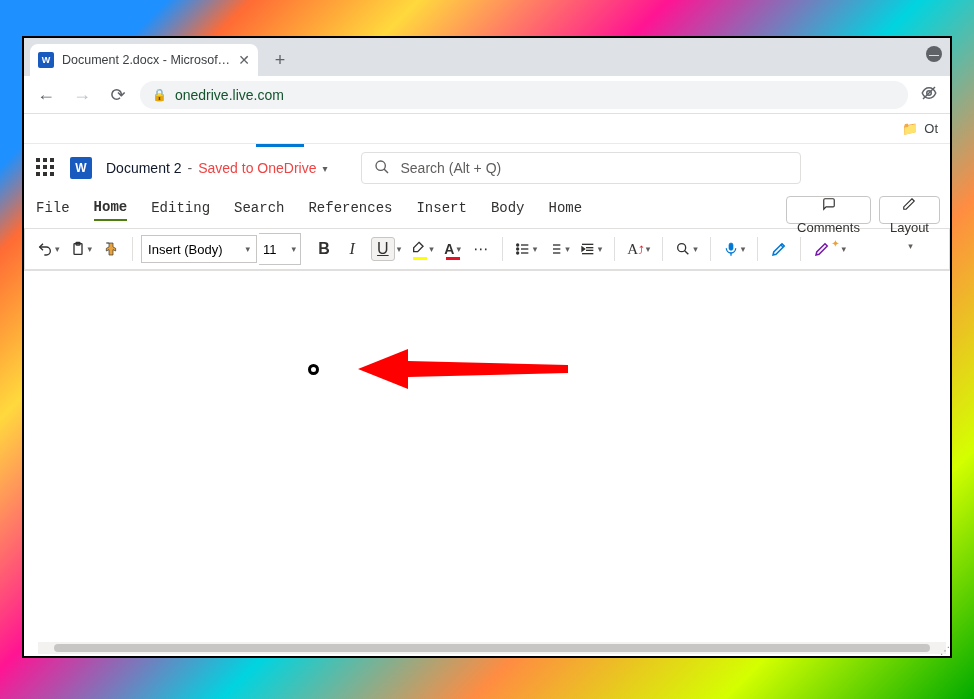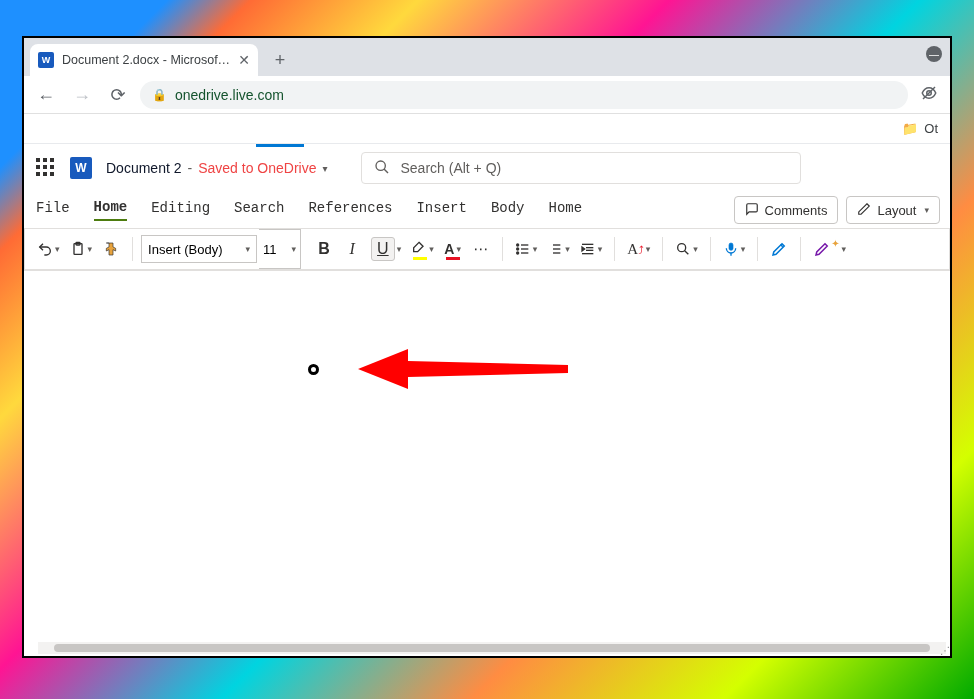--- a/index.html
+++ b/index.html
@@ -90,29 +90,29 @@
   .dash{color:#605e5c;}
   .saved{color:#ef4444;}
   .chev-small{color:#605e5c;font-size:10px;}
   .search-box{flex:0 0 440px;height:32px;border:1px solid #e1dfdd;border-radius:4px;display:flex;align-items:center;padding:0 12px;gap:10px;color:#605e5c;font-size:14px;margin-left:20px;}
   .active-tab-indicator{position:absolute;left:232px;top:0;width:48px;height:3px;background:#0078d4;}
   
   .ribbon-tabs{height:36px;background:#fff;display:flex;align-items:center;padding:0 12px;gap:24px;font-size:14px;color:#323130;position:relative;}
   .ribbon-tab{cursor:pointer;padding-bottom:4px;font-family:Liberation Mono, monospace;}
   .ribbon-tab.active{font-weight:600;border-bottom:2px solid #4d7c0f;}
   .ribbon-right{position:absolute;right:10px;display:flex;gap:8px;}
-  .ribbon-btn{height:28px;border:1px solid #c8c6c4;border-radius:4px;display:flex;align-items:center;padding:0 10px;gap:6px;font-size:13px;color:#323130;cursor:pointer;background:#fff;}
+  .ribbon-btn{height:28px;border:1px solid #c8c6c4;border-radius:4px;display:flex;align-items:center;padding:0 10px;gap:6px;font-size:13px;color:#323130;cursor:pointer;background:#fff;flex-direction:column;}
   
   .toolbar{height:42px;background:#fff;border:1px solid #e1dfdd;border-top:1px solid #e1dfdd;display:flex;align-items:center;padding:0 8px;gap:4px;margin:0 0;}
   .tb-group{display:flex;align-items:center;gap:2px;}
   .tb-btn{min-width:26px;height:30px;display:flex;align-items:center;justify-content:center;padding:0 4px;cursor:pointer;border-radius:3px;font-size:15px;color:#323130;}
   .tb-sep{width:1px;height:24px;background:#e1dfdd;margin:0 4px;}
   .chev{font-size:9px;color:#605e5c;margin-left:2px;}
   .font-select{width:116px;height:28px;border:1px solid #c8c6c4;display:flex;align-items:center;justify-content:space-between;padding:0 6px;font-size:13px;}
-  .size-select{width:42px;height:40px;border:1px solid #c8c6c4;display:flex;align-items:center;justify-content:space-between;padding:0 4px;font-size:13px;border-left:none;}
+  .size-select{width:42px;height:32px;border:1px solid #c8c6c4;display:flex;align-items:center;justify-content:space-between;padding:0 4px;font-size:13px;border-left:none;}
   .bold{font-weight:bold;font-size:16px;}
   .italic{font-style:italic;font-family:Georgia,serif;font-size:16px;}
   .underline{text-decoration:underline;font-size:16px;border:1px solid #c8c6c4;padding:2px 5px;border-radius:3px;background:#f3f2f1;}
   .highlight-bar{width:14px;height:3px;background:#ffff00;position:absolute;bottom:4px;left:6px;}
   .fontcolor-bar{width:14px;height:3px;background:#e81123;position:absolute;bottom:4px;left:6px;}
   .rel{position:relative;}
   .mic{color:#0078d4;}
   .blue-pen{color:#0078d4;}
   
   .doc-area{flex:1;background:#fff;position:relative;overflow:hidden;border-top:1px solid #e1dfdd;}

